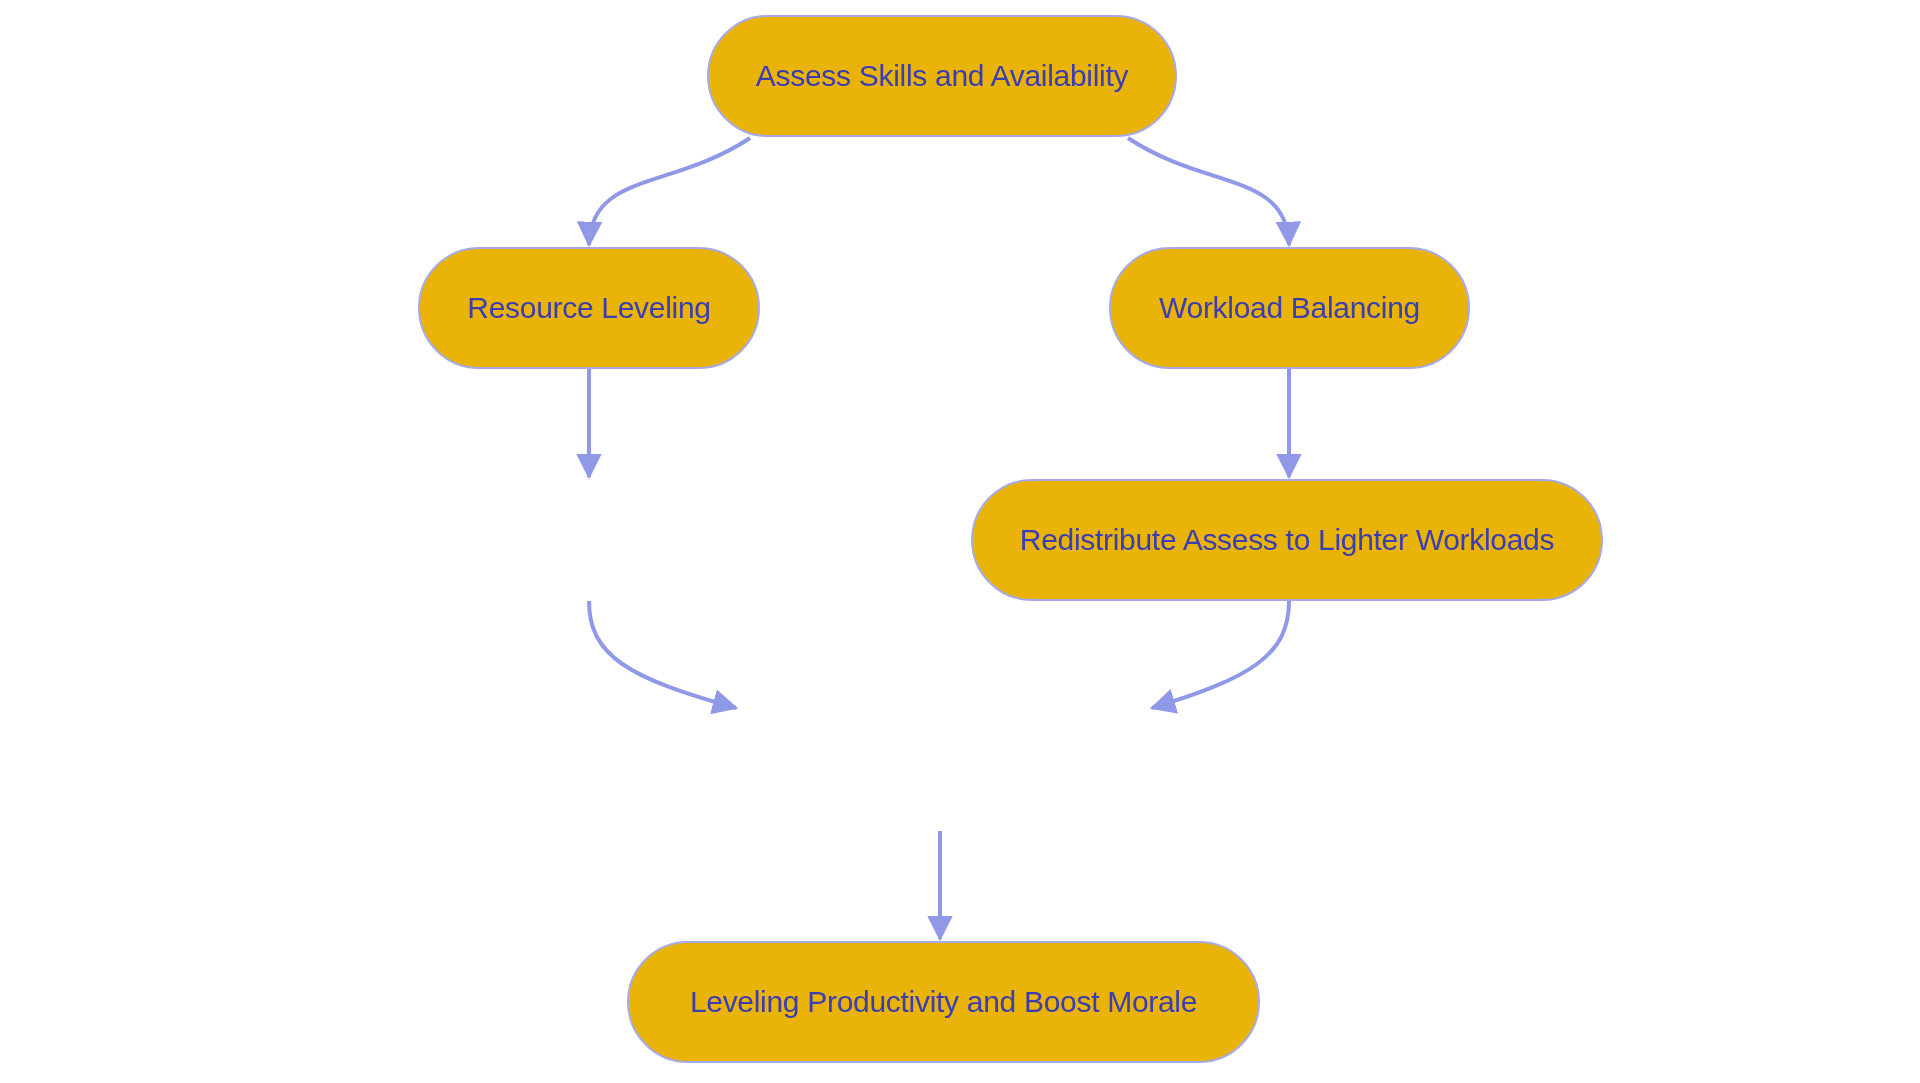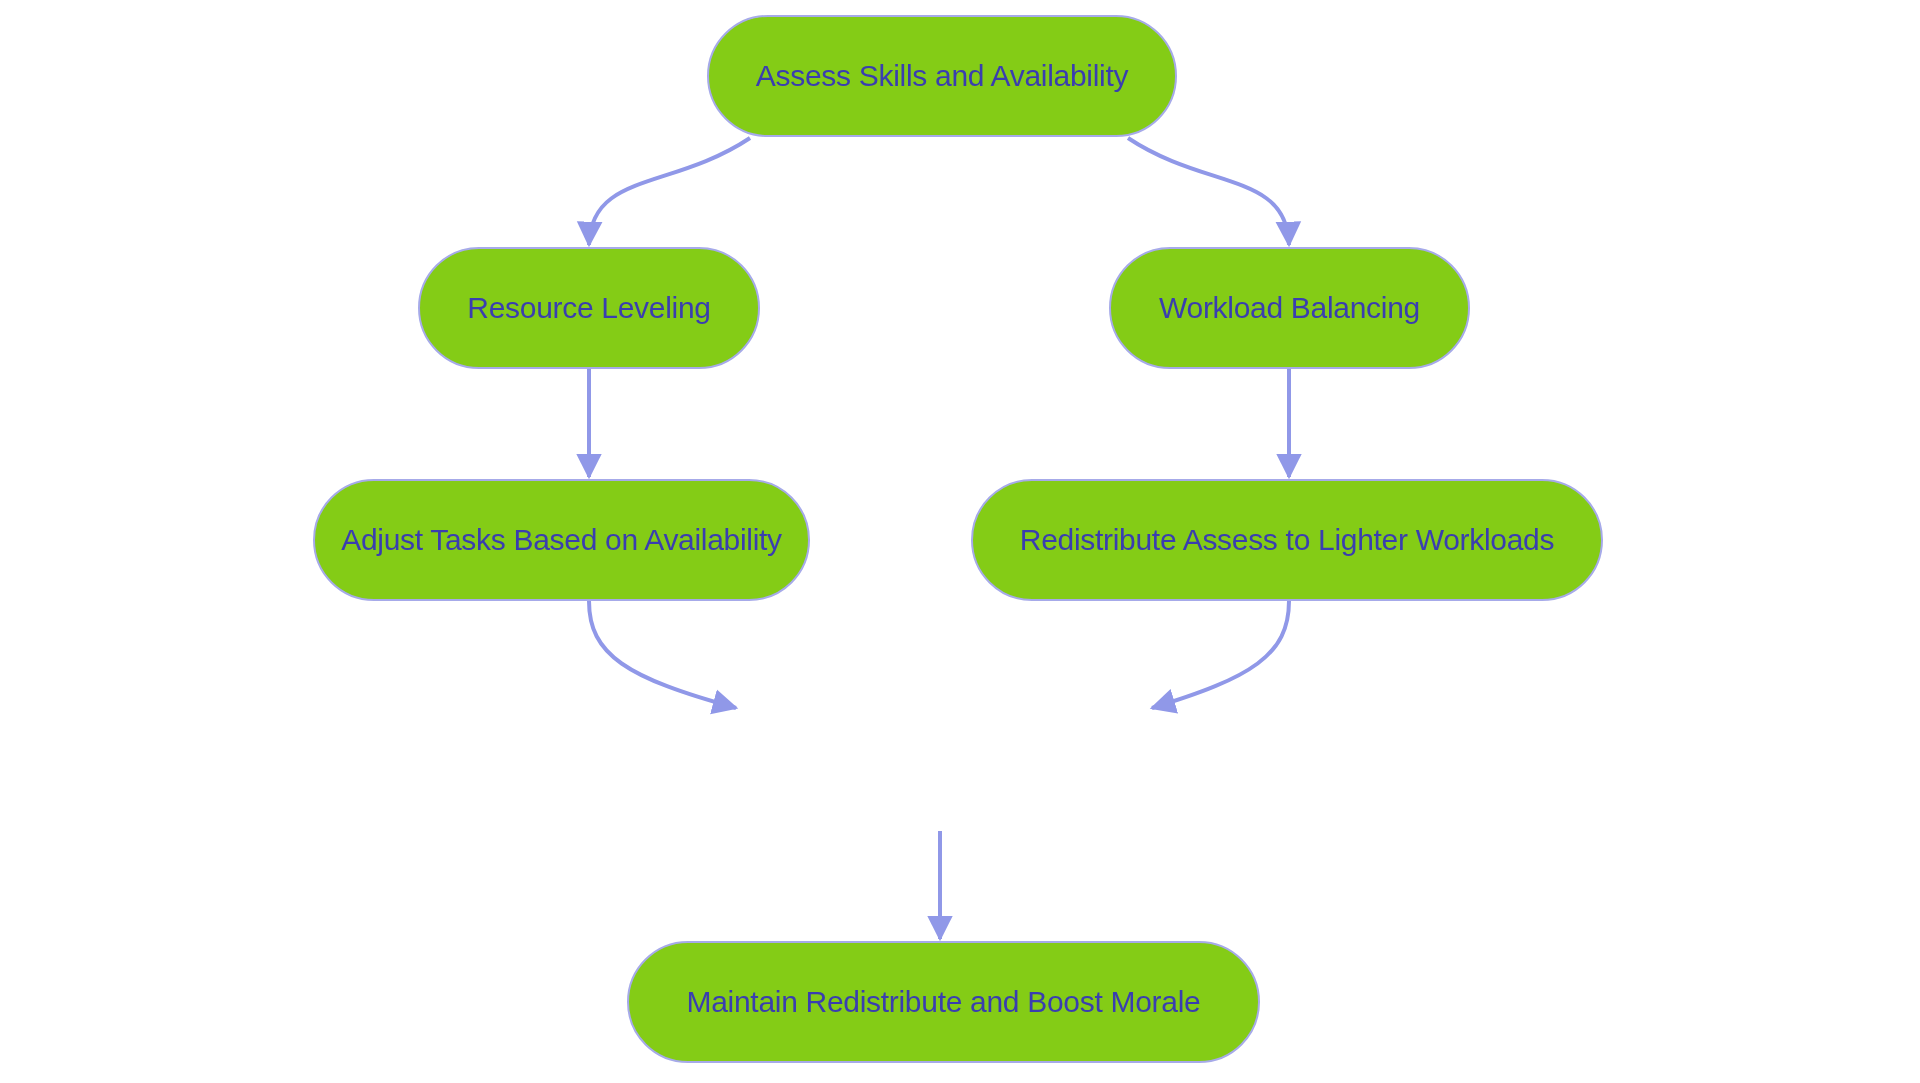--- a/index.html
+++ b/index.html
@@ -26,21 +26,21 @@
   }
   svg.edges path.edge {
     fill: none;
     stroke: #9098e8;
     stroke-width: 4;
   }
   .node {
     position: absolute;
     height: 122px;
     box-sizing: border-box;
-    background: #84cc16;
+    background: #eab308;
     border: 2px solid #a6aae9;
     border-radius: 61px;
     display: flex;
     align-items: center;
     justify-content: center;
     color: #3a3eb0;
     font-size: 30px;
     letter-spacing: -0.3px;
     white-space: nowrap;
     text-align: center;
@@ -79,26 +79,23 @@
   </div>
 
   <div class="node n-leveling">
     <span>Resource Leveling</span>
   </div>
 
   <div class="node n-balancing">
     <span>Workload Balancing</span>
   </div>
 
-  <div class="node n-adjust">
-    <span>Adjust Tasks Based on Availability</span>
-  </div>
 
   <div class="node n-redistribute">
     <span>Redistribute Assess to Lighter Workloads</span>
   </div>
 
 
   <div class="node n-maintain">
-    <span>Maintain Redistribute and Boost Morale</span>
+    <span>Leveling Productivity and Boost Morale</span>
   </div>
 
 </div>
 
 </body></html>

